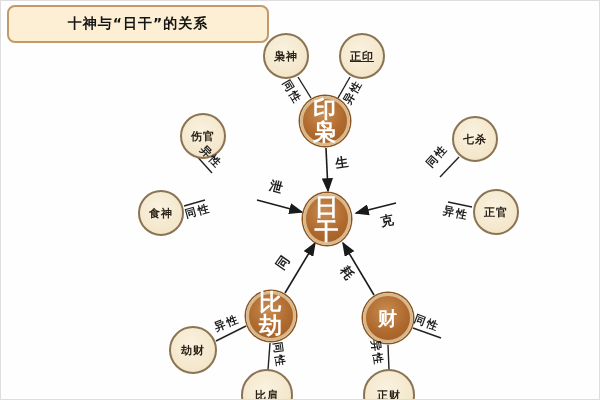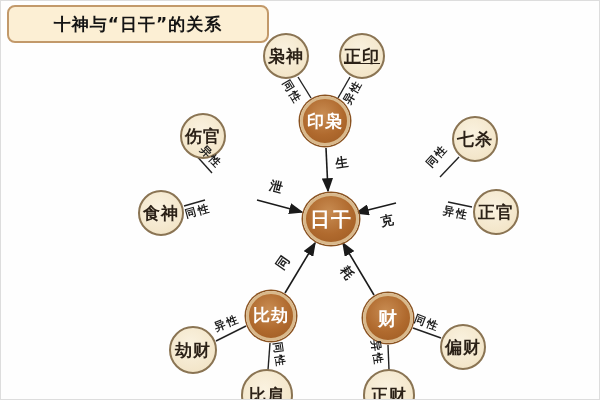--- a/index.html
+++ b/index.html
@@ -6,35 +6,35 @@
   #stage{
     position:relative;width:600px;height:400px;overflow:hidden;
     background:#fefefe;border:1px solid #ddd;box-sizing:border-box;
     font-family:"DejaVu Sans","Liberation Sans",sans-serif;
   }
   #wires{position:absolute;left:0;top:0;width:600px;height:400px;}
   .title-box{
     position:absolute;left:6px;top:4px;width:258px;height:34px;
     background:#fcefd4;border:2px solid #c2996a;border-radius:8px;
     display:flex;align-items:center;justify-content:center;
-    font-size:17px;font-weight:bold;color:#141414;letter-spacing:1px;
+    font-size:14px;font-weight:bold;color:#141414;letter-spacing:1px;
   }
   .node{
     position:absolute;border-radius:50%;box-sizing:border-box;
     display:flex;align-items:center;justify-content:center;
     font-weight:bold;text-align:center;line-height:1;
   }
   .leaf{
     background:radial-gradient(circle at 45% 38%, #faf2e0 0%, #f3e6ca 70%, #eddcb8 100%);
-    border:2px solid #8a7453;color:#2b2117;font-size:17px;letter-spacing:1px;
+    border:2px solid #8a7453;color:#2b2117;font-size:11px;letter-spacing:1px;
   }
   .group{
     background:radial-gradient(circle at 45% 35%, #c88c52 0%, #b06a2e 55%, #9d5a22 100%);
     border:3px solid #d9b98c;box-shadow:0 0 0 1.5px #8a5220;
-    color:#fff;font-size:17px;letter-spacing:1px;
+    color:#fff;font-size:23px;letter-spacing:1px;
   }
   .edge-label{
     position:absolute;white-space:nowrap;color:#1c1c1c;
     font-size:11px;letter-spacing:2px;font-weight:600;
     transform-origin:center;
   }
   .rel-label{
     position:absolute;white-space:nowrap;color:#1c1c1c;
     font-size:13px;font-weight:700;transform-origin:center;
   }
@@ -68,35 +68,34 @@
       <line x1="325" y1="147" x2="327" y2="190" marker-end="url(#arrow)"></line>
       <line x1="256" y1="199" x2="301" y2="211" marker-end="url(#arrow)"></line>
       <line x1="395" y1="202" x2="355" y2="212" marker-end="url(#arrow)"></line>
       <line x1="284" y1="292" x2="314" y2="242" marker-end="url(#arrow)"></line>
       <line x1="373" y1="294" x2="342" y2="242" marker-end="url(#arrow)"></line>
     </g>
   </svg>
 
   <div class="title-box">十神与“日干”的关系</div>
 
-  <div class="node group" style="left:302px;top:192px;width:56px;height:52px;font-size:20px;">日干</div>
+  <div class="node group" style="left:302px;top:192px;width:48px;height:52px;font-size:24px;">日干</div>
 
   <div class="node group" style="left:299px;top:95px;width:50px;height:50px;">印枭</div>
   <div class="node group" style="left:245px;top:290px;width:50px;height:50px;font-family:Liberation Mono, monospace;">比劫</div>
   <div class="node group" style="left:362px;top:292px;width:50px;height:50px;font-size:19px;">财</div>
 
   <div class="node leaf" style="left:262px;top:32px;width:46px;height:46px;">枭神</div>
   <div class="node leaf" style="left:338px;top:32px;width:46px;height:46px;text-decoration:underline;">正印</div>
   <div class="node leaf" style="left:153px;top:112px;width:46px;height:46px;margin-left:26px;">伤官</div>
   <div class="node leaf" style="left:137px;top:189px;width:46px;height:46px;">食神</div>
   <div class="node leaf" style="left:451px;top:115px;width:46px;height:46px;">七杀</div>
   <div class="node leaf" style="left:168px;top:325px;width:48px;height:48px;">劫财</div>
   <div class="node leaf" style="left:472px;top:188px;width:46px;height:46px;">正官</div>
   <div class="node leaf" style="left:240px;top:368px;width:52px;height:52px;">比肩</div>
-  <div class="node leaf" style="left:439px;top:323px;width:46px;height:46px;">偏财</div>
   <div class="node leaf" style="left:362px;top:368px;width:52px;height:52px;">正财</div>
 
   <div class="edge-label" style="left:291px;top:91px;transform:translate(-50%,-50%) rotate(59deg);">同性</div>
   <div class="edge-label" style="left:352px;top:91px;transform:translate(-50%,-50%) rotate(-60deg);">异性</div>
   <div class="edge-label" style="left:210px;top:156px;transform:translate(-50%,-50%) rotate(46deg);">异性</div>
   <div class="edge-label" style="left:197px;top:210px;transform:translate(-50%,-50%) rotate(-15deg);">同性</div>
   <div class="edge-label" style="left:436px;top:155px;transform:translate(-50%,-50%) rotate(-48deg);">同性</div>
   <div class="edge-label" style="left:455px;top:212px;transform:translate(-50%,-50%) rotate(12deg);">异性</div>
   <div class="edge-label" style="left:226px;top:322px;transform:translate(-50%,-50%) rotate(-21deg);">异性</div>
   <div class="edge-label" style="left:278px;top:354px;transform:translate(-50%,-50%) rotate(82deg);">同性</div>

